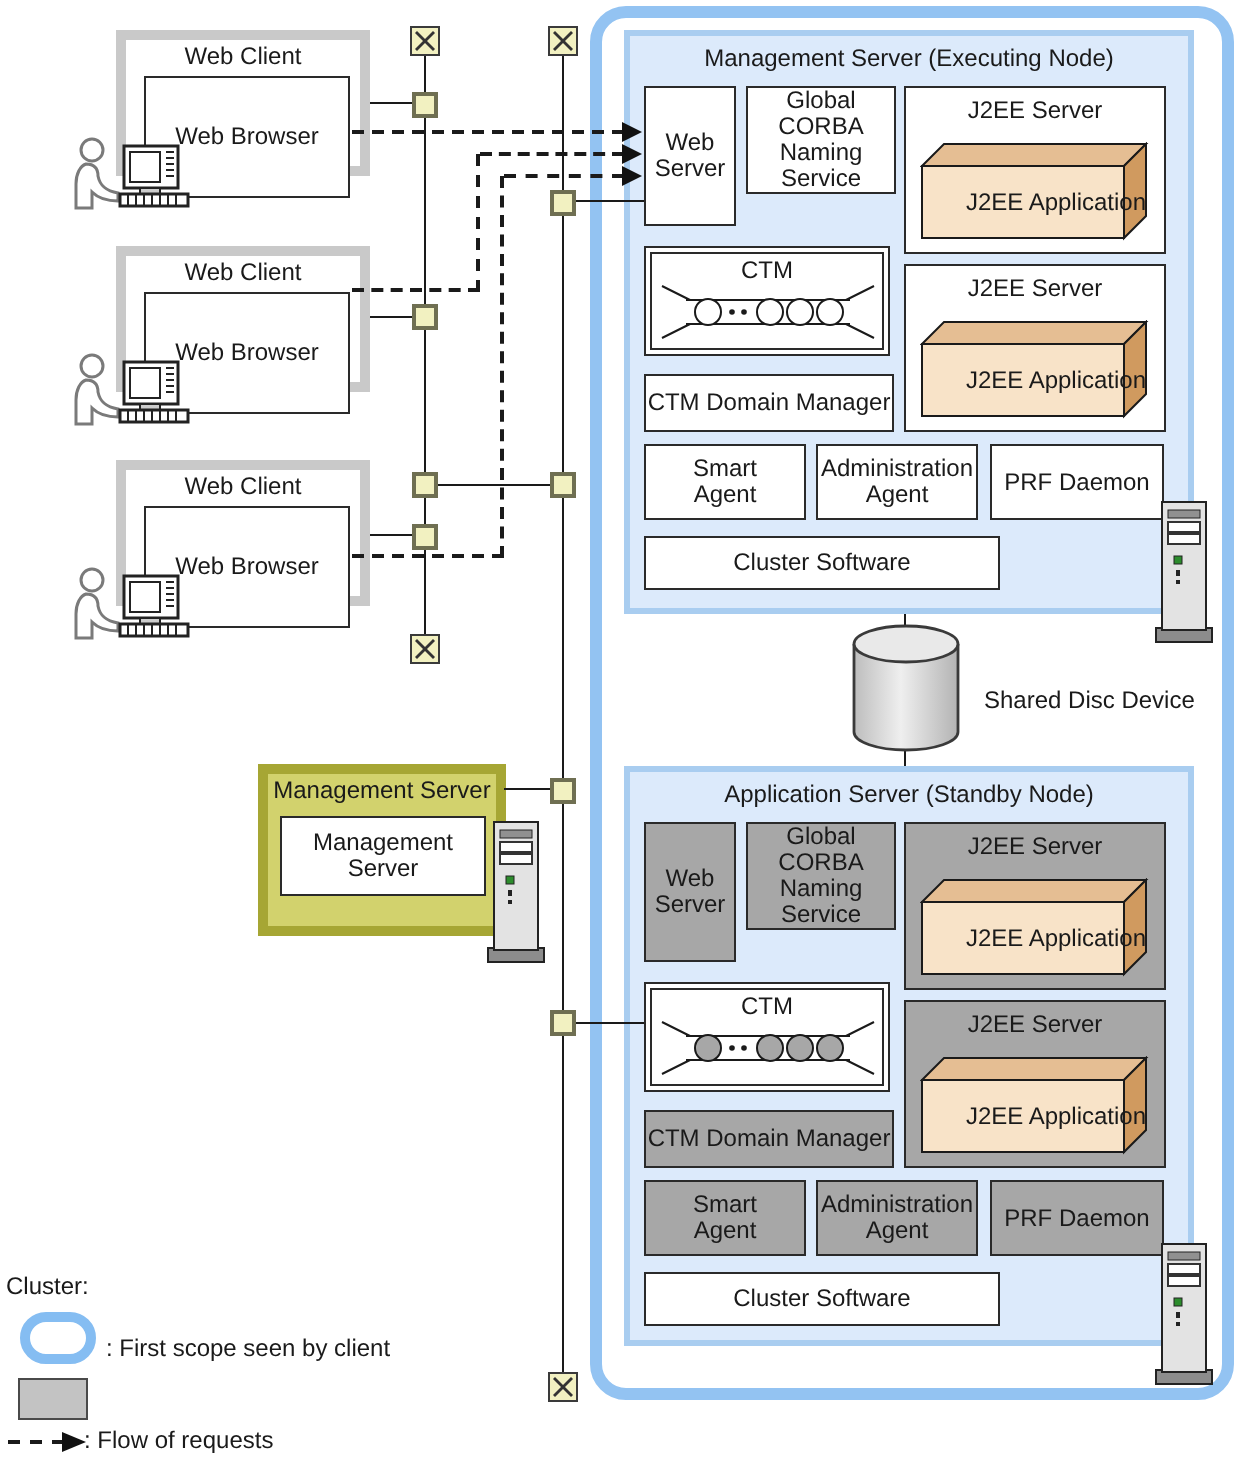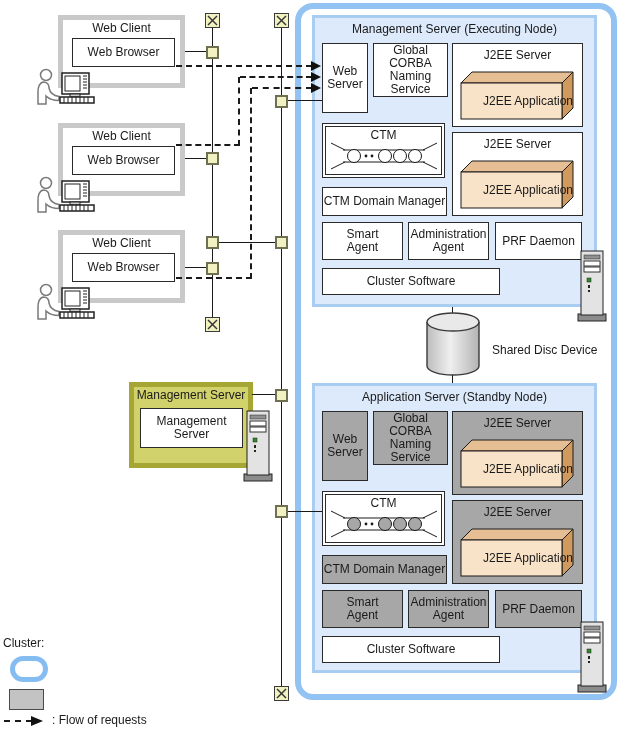--- a/index.html
+++ b/index.html
@@ -40,21 +40,21 @@
     display:flex; align-items:center; justify-content:center; text-align:center;margin-left:16px; }
   
   .ctm { position:absolute; background:#fff; border:1px solid #2a2a2a; padding:2px; }
   .ctm-inner { border:1px solid #2a2a2a; width:100%; height:100%;
     display:flex; flex-direction:column; align-items:center; background:transparent; }
   .ctm-title { margin-top:2px; }
   
   .client { position:absolute; left:58px; width:127px; height:73px;
     background:#fff; border:5px solid #c9c9c9; z-index:2; }
   .client-title { text-align:center; margin-top:2px; }
-  .client-inner { position:absolute; left:9px; top:18px; width:103px; height:29px;
+  .client-inner { position:absolute; left:9px; top:18px; width:103px; height:61px;
     background:#fff; border:1px solid #2a2a2a;
     display:flex; align-items:center; justify-content:center;text-align:right; }
   
   .mgmt { position:absolute; left:129px; top:382px; width:124px; height:86px;
     background:#d2d26d; border:5px solid #a6a634; z-index:2; }
   .mgmt-title { text-align:center; margin-top:2px; }
   .mgmt-inner { position:absolute; left:6px; top:21px; width:103px; height:40px;
     background:#fff; border:1px solid #2a2a2a;
     display:flex; align-items:center; justify-content:center; text-align:center; }
   
@@ -352,18 +352,19 @@
       <rect x="7" y="11" width="16" height="5" fill="#fff" stroke="#333"></rect>
       <rect x="7" y="17" width="16" height="5" fill="#fff" stroke="#333"></rect>
       <rect x="10" y="28" width="4" height="4" fill="#2c8c2c" stroke="#222" stroke-width="0.5"></rect>
       <rect x="11" y="35" width="2" height="3" fill="#222"></rect>
         <rect x="11" y="40" width="2" height="2" fill="#222"></rect>
     </svg>
   </div>
 
   <div class="lbl" style="left:3px;top:637px">Cluster:</div>
   <div class="lg-scope"></div>
+  <div class="lbl" style="left:53px;top:668px">: First scope seen by client</div>
   <div class="lg-gray"></div>
   <div class="hdash" style="left:4px;top:720px;width:28px"></div>
   <div class="arr" style="left:31px;top:716px;border-left-width:12px"></div>
-  <div class="lbl" style="left:52px;top:714px">: Flow of requests</div>
+  <div class="lbl" style="left:42px;top:714px">: Flow of requests</div>
 
 </div>
 
 </body></html>

